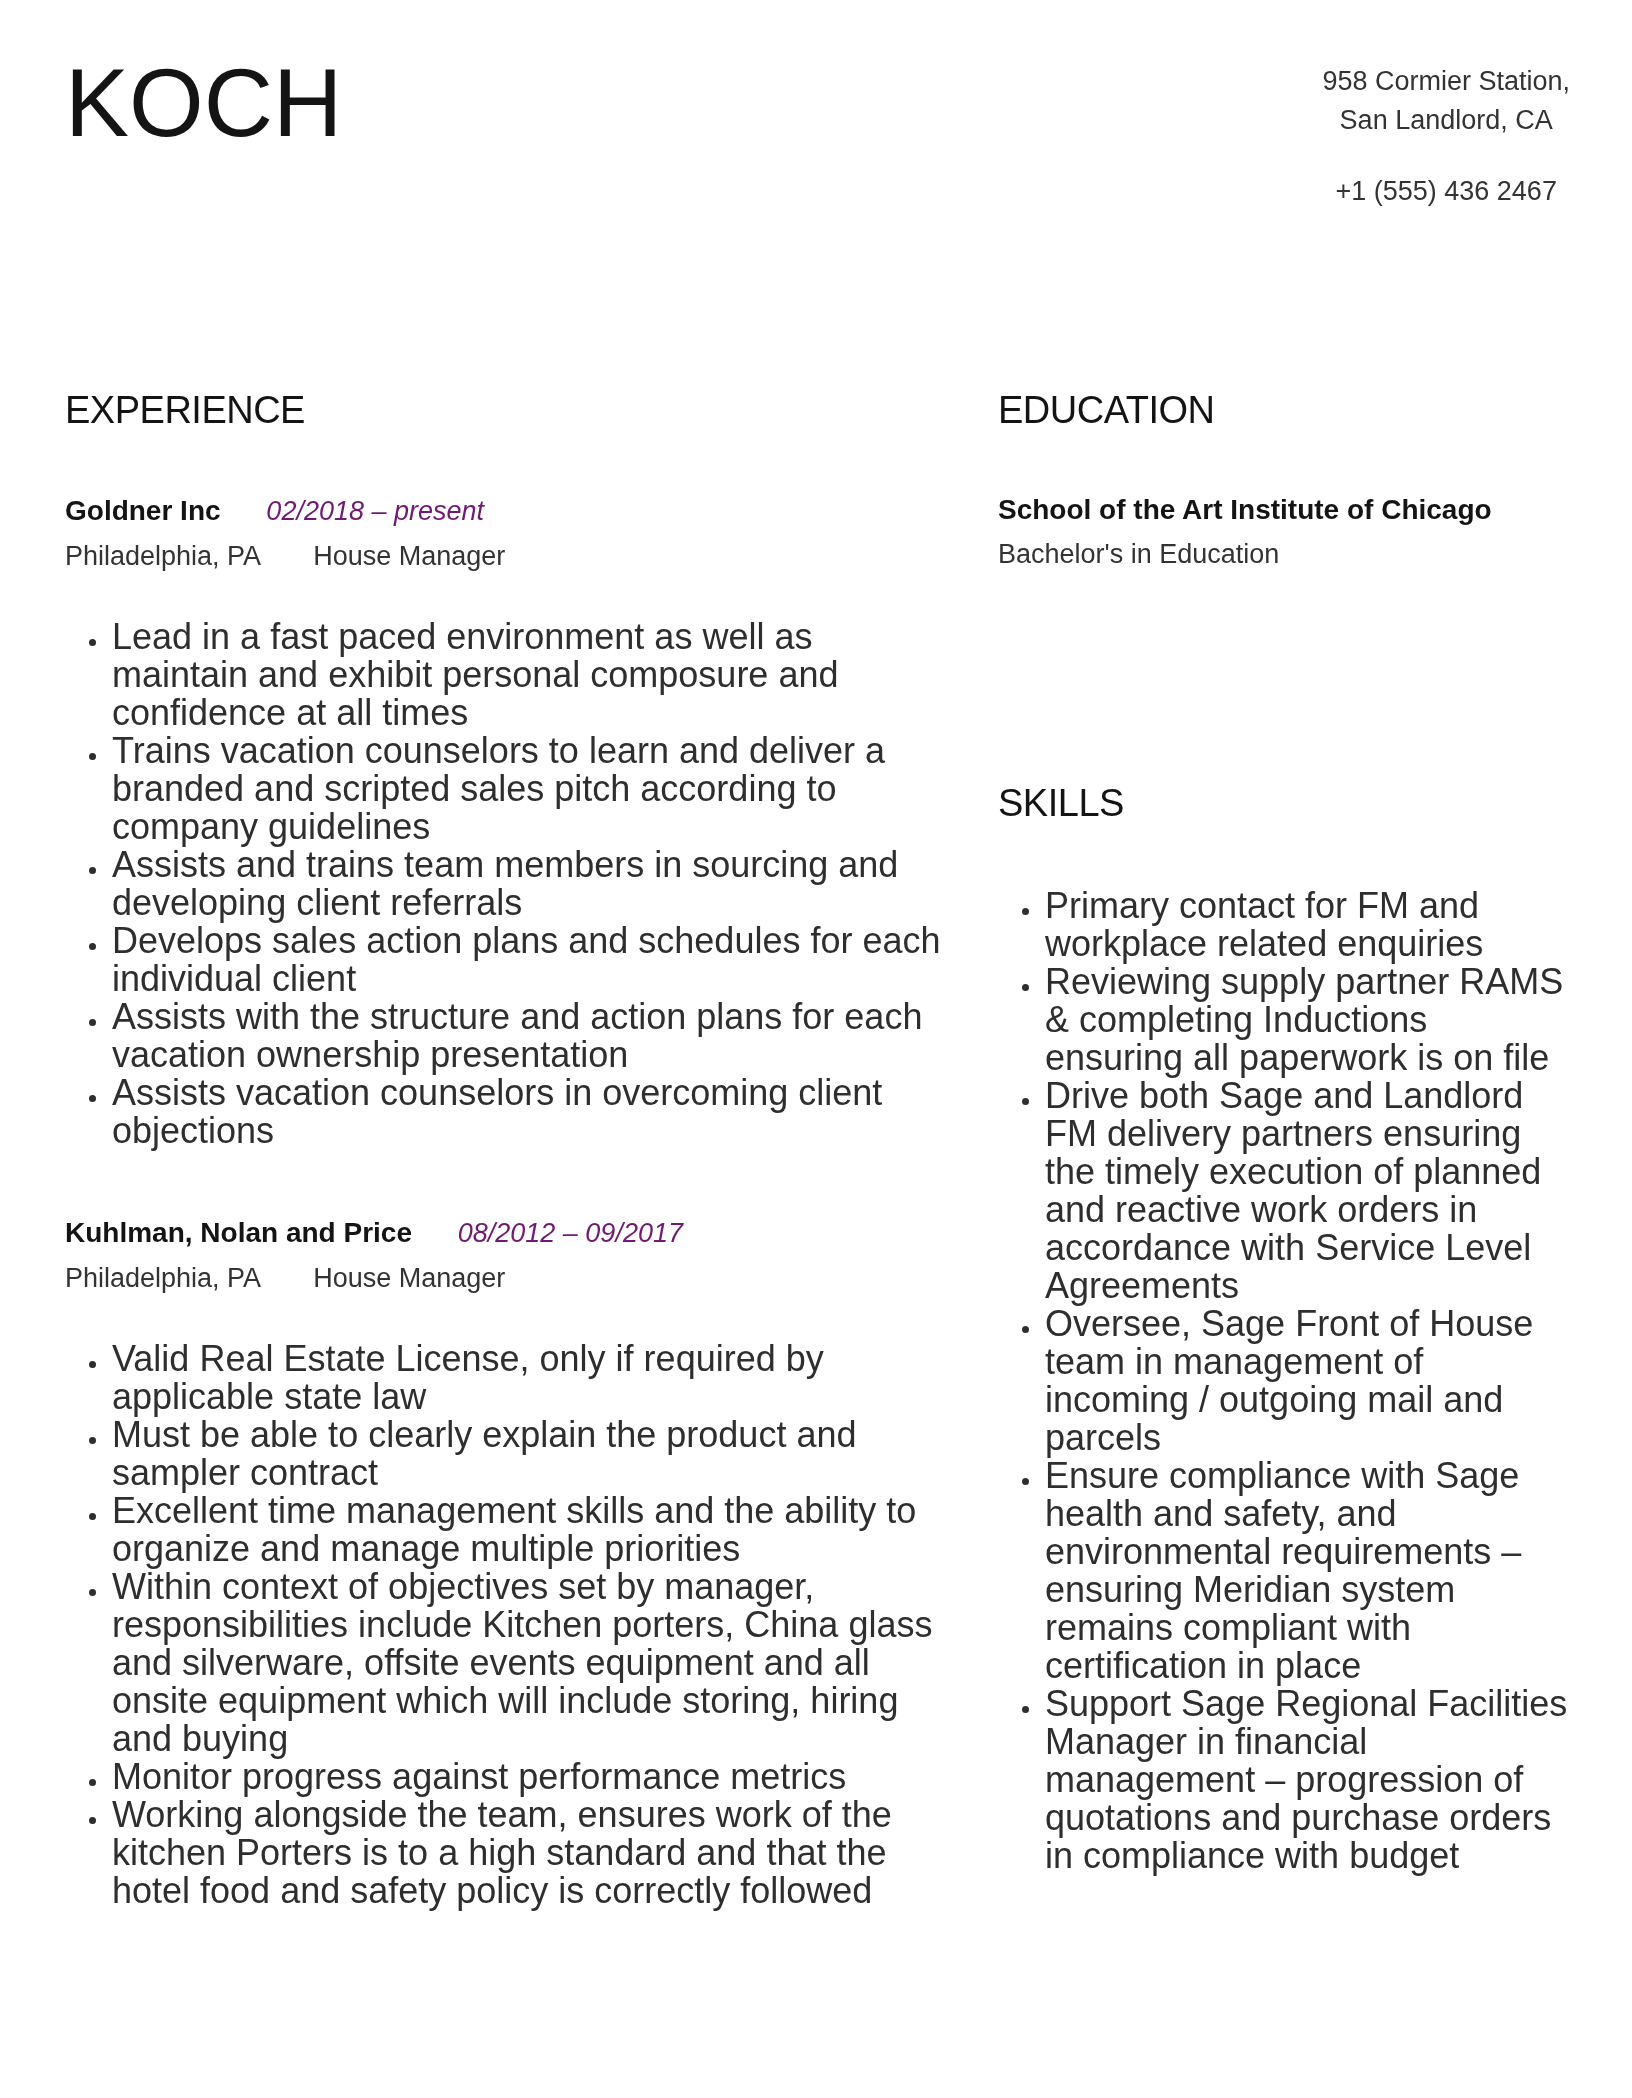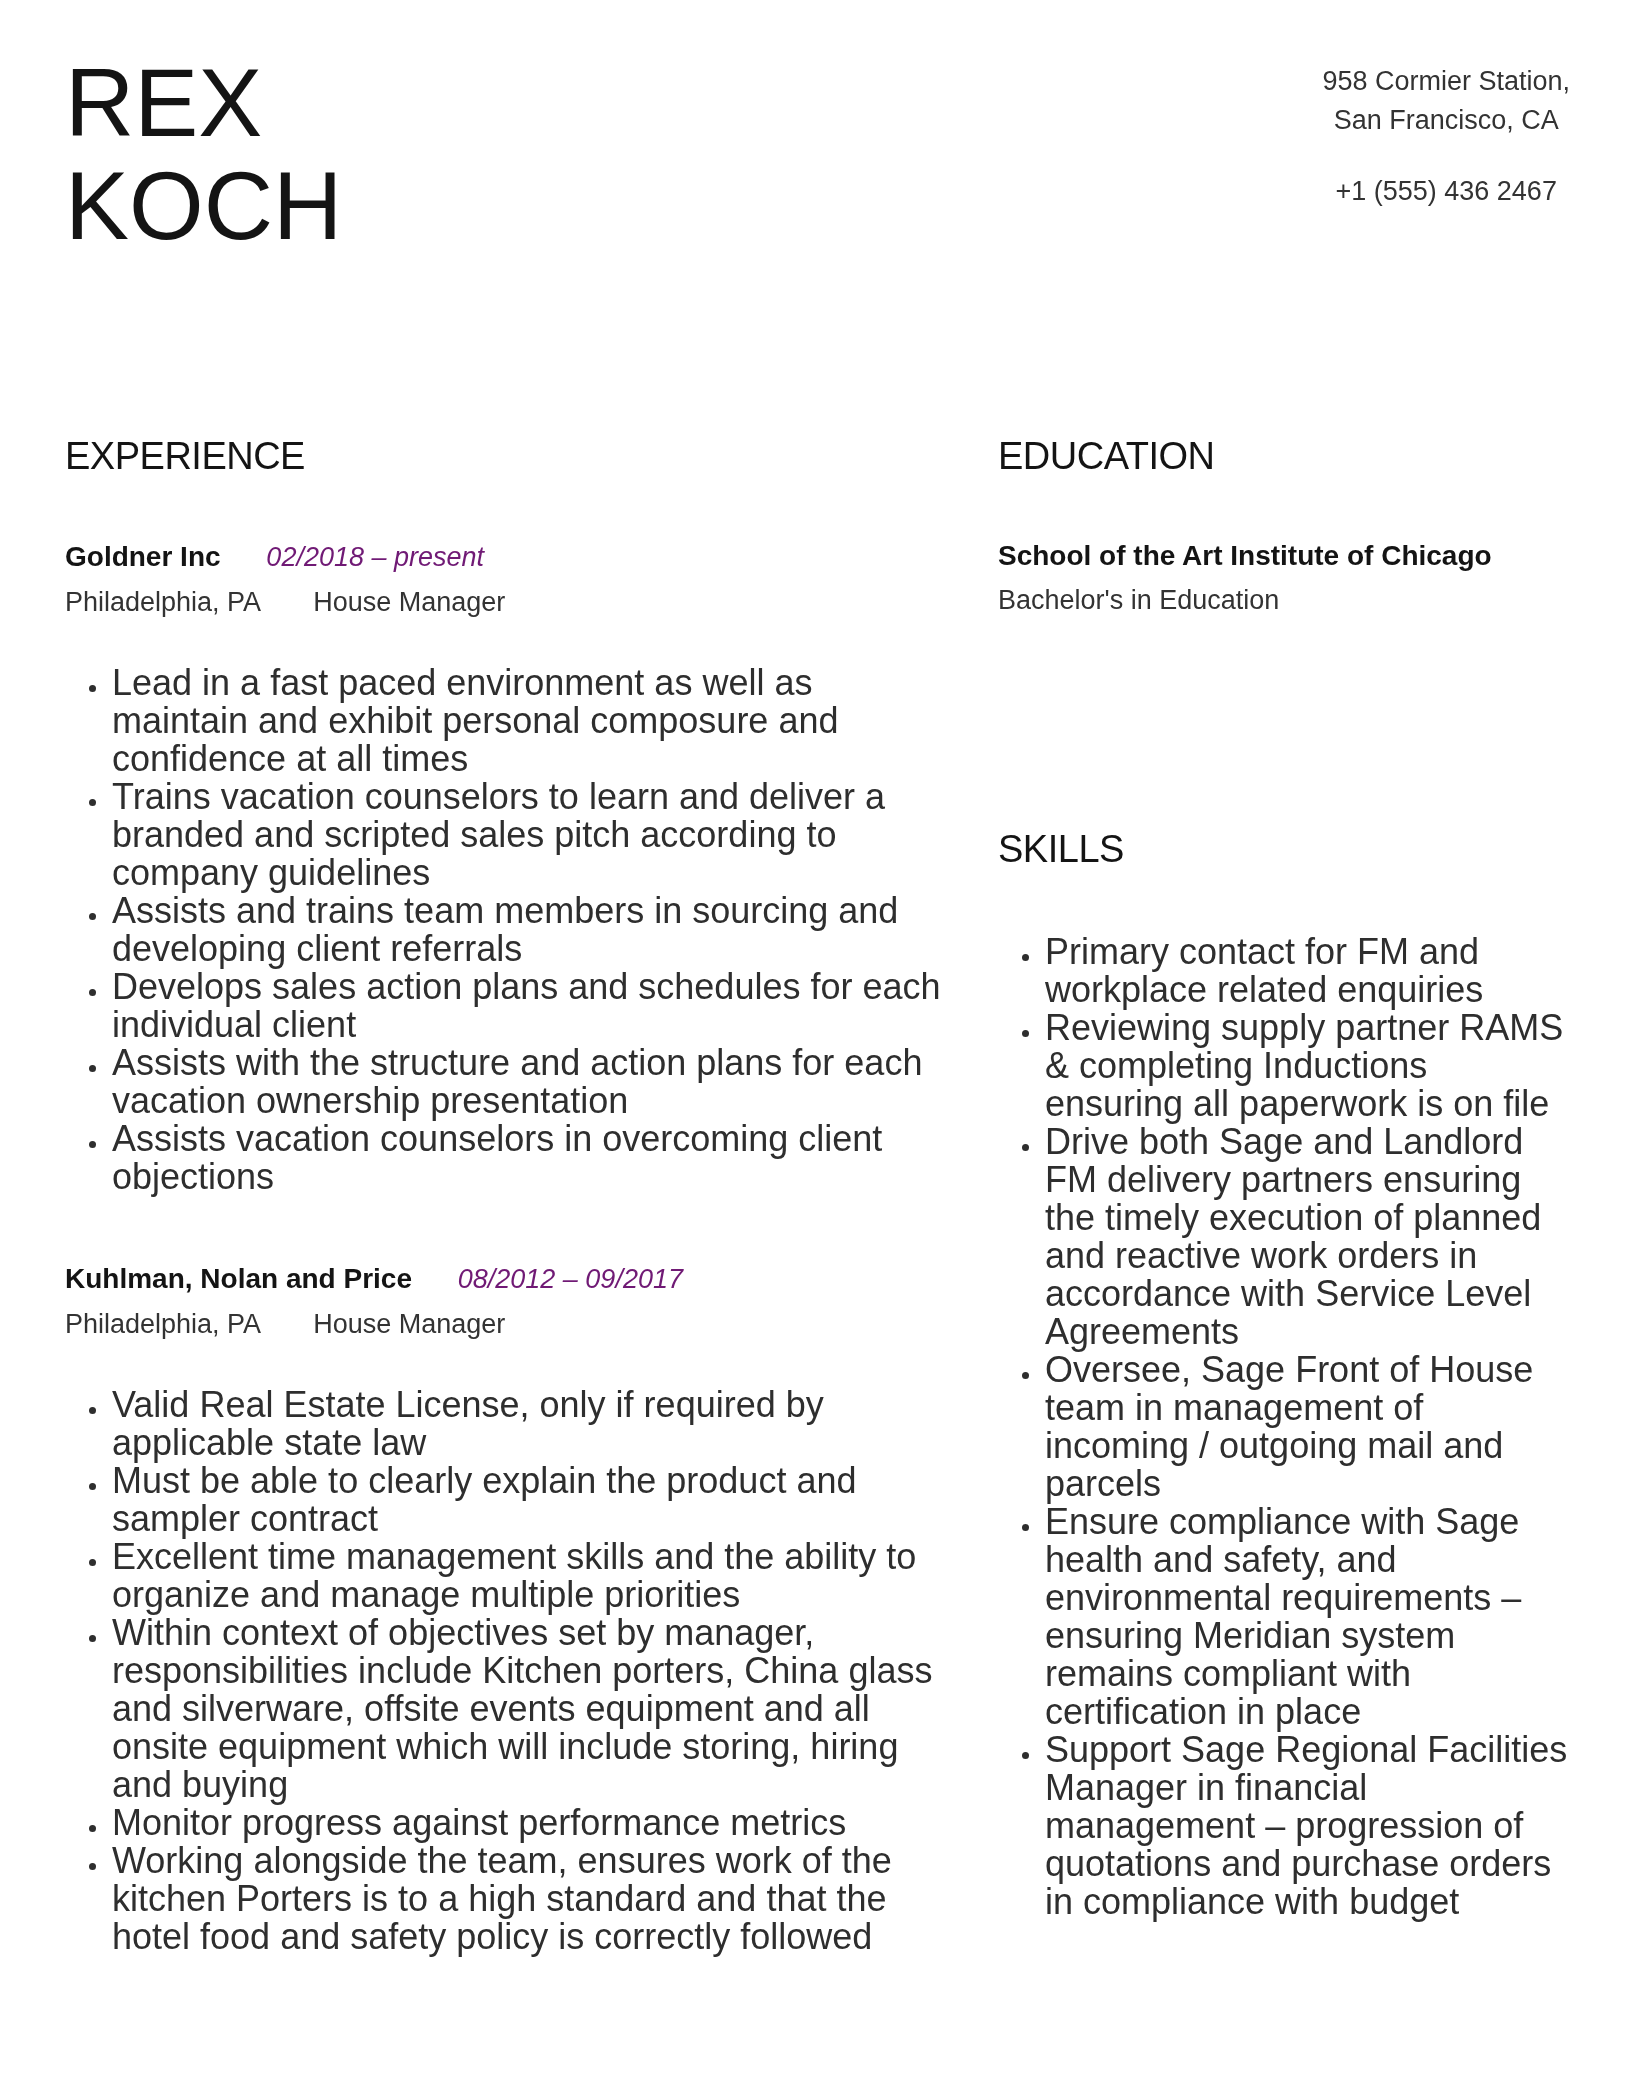--- a/index.html
+++ b/index.html
@@ -93,26 +93,25 @@
   .skills-block { margin-top: 212px; }
   .skills-block ul.bullets { margin-top: 0; }
 </style>
 </head>
 <body>
 
 <div class="page">
 
   <header class="top">
     <h1 class="name">
-      <span>REX</span>
       <span>KOCH</span>
     </h1>
     <div class="contact">
       <div>958 Cormier Station,</div>
-      <div>San Francisco, CA</div>
+      <div>San Landlord, CA</div>
       <div class="phone">+1 (555) 436 2467</div>
     </div>
   </header>
 
   <div class="columns">
 
     <section class="col-left">
       <h2 class="section-title">EXPERIENCE</h2>
 
       <article class="job">

